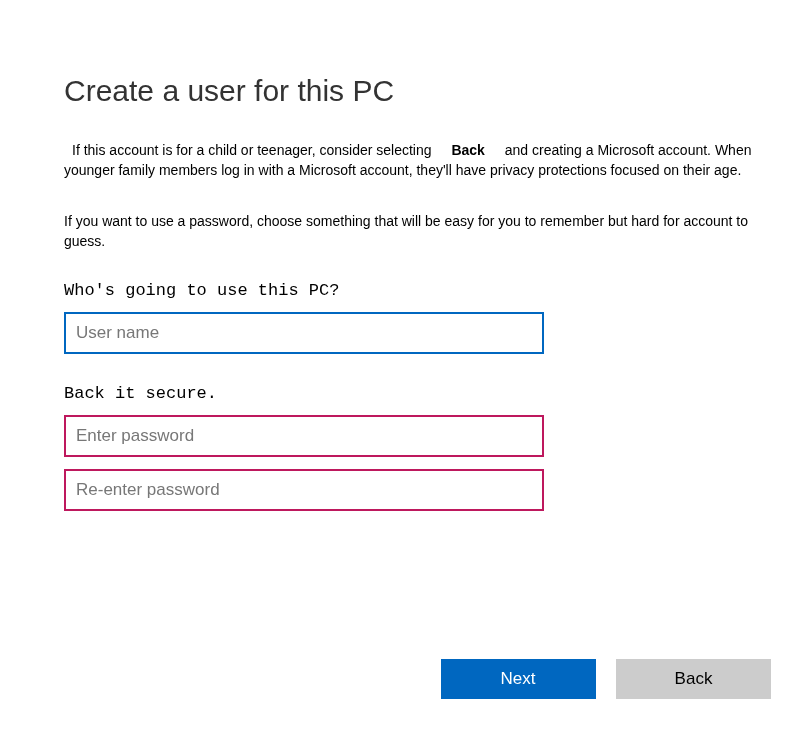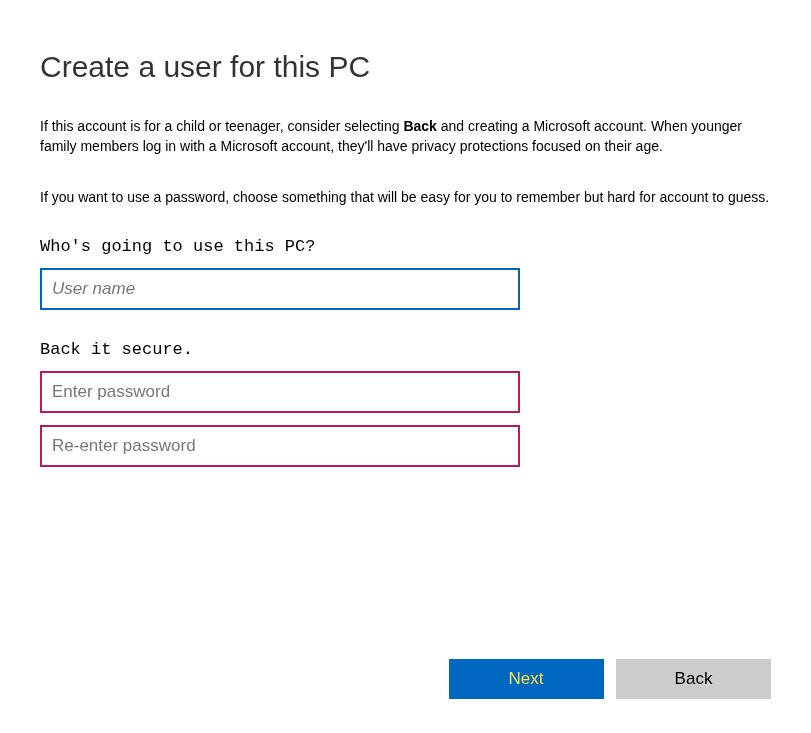--- a/index.html
+++ b/index.html
@@ -1,17 +1,17 @@
 <!DOCTYPE html>
 <html><head>
   <meta charset="utf-8">
   <style>
     * {
       box-sizing: border-box;
-      margin: 0;
+      margin: 8px;
       padding: 0;
     }
     body {
       font-family: "Segoe UI", -apple-system, BlinkMacSystemFont, sans-serif;
       width: 811px;
       height: 733px;
       background: #ffffff;
       position: relative;
       padding: 50px 40px 40px 40px;
     }
@@ -48,42 +48,41 @@
       outline: none;
       color: #000000;
       display: block;
       margin-bottom: 12px;
     }
     .text-input::placeholder {
       color: #777777;
     }
     .text-input.focused {
       border: 2px solid #0067c0;
-      font-style: italic;
     }
     .spacer-after-username {
       height: 10px;
     }
     .button-bar {
       position: absolute;
       bottom: 34px;
       right: 40px;
     }
     .btn {
       width: 155px;
       height: 40px;
       font-size: 17px;
       font-family: inherit;
       border: none;
       cursor: pointer;
       margin-left: 8px;
     }
     .btn-primary {
       background: #0067c0;
-      color: #fde047;
+      color: #ffffff;
       text-align: center;
     }
     .btn-secondary {
       background: #cccccc;
       color: #000000;
     }
   </style>
 </head>
 <body>
 

